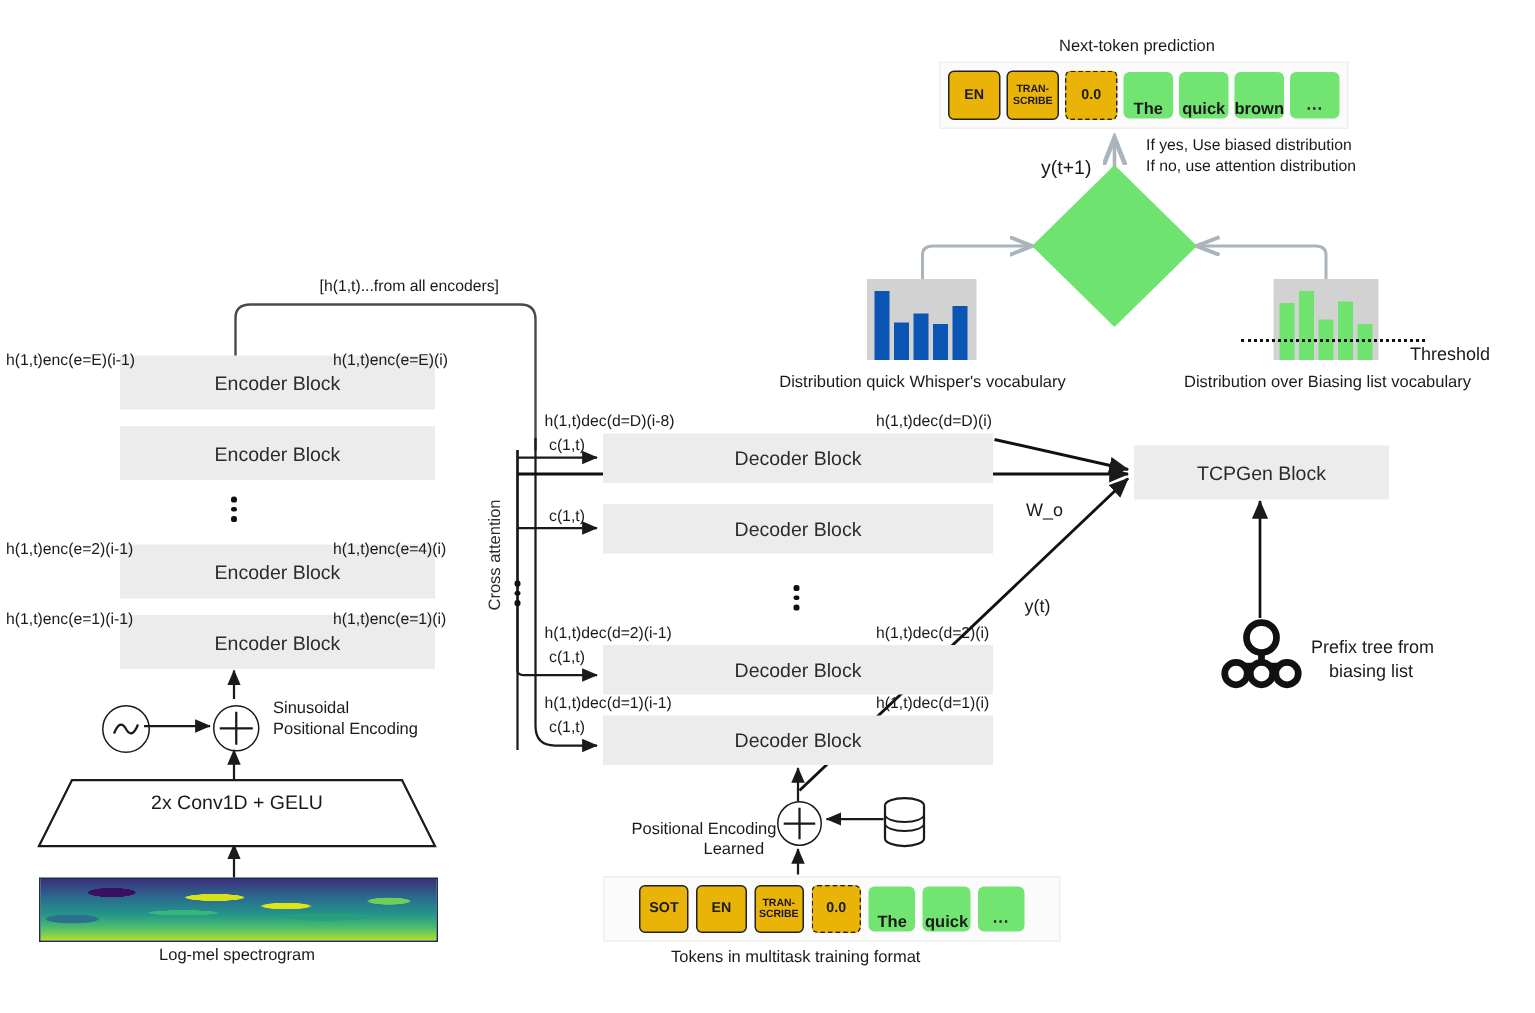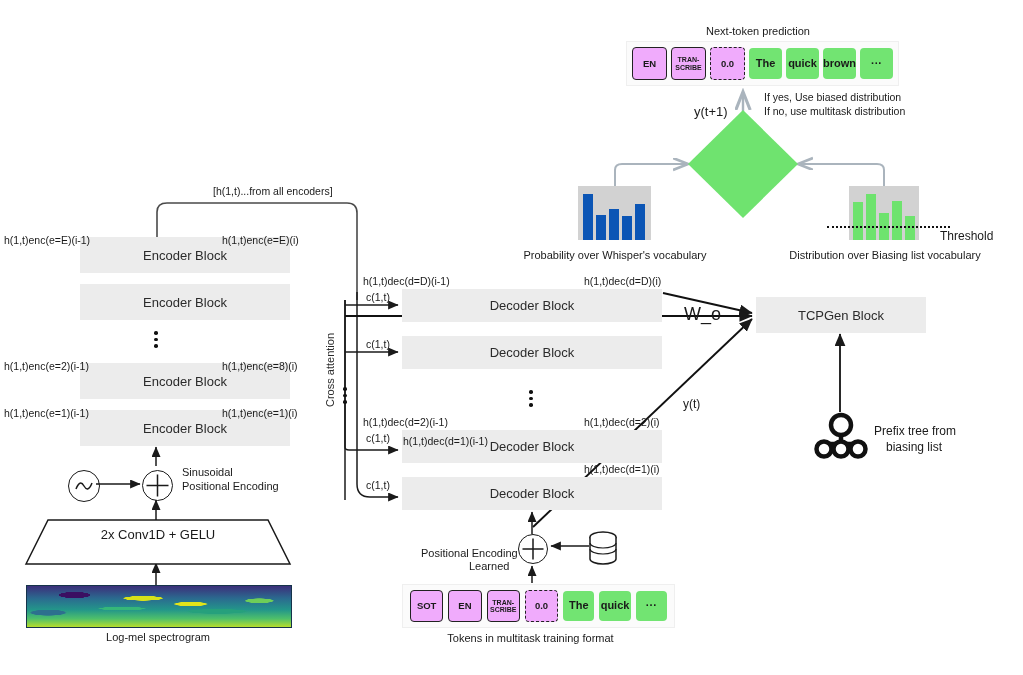--- a/index.html
+++ b/index.html
@@ -3,24 +3,24 @@
 <meta charset="utf-8">
 <style>
   html,body{margin:0;padding:0;background:#ffffff;}
   body{width:1023px;height:675px;position:relative;overflow:hidden;
        font-family:"Liberation Sans","DejaVu Sans",sans-serif;color:#1a1a1a;}
   .abs{position:absolute;}
   .blk{background:#ececec;display:flex;align-items:center;justify-content:center;
        font-size:13px;color:#2b2b2b;}
   .lbl{font-size:10.5px;color:#1a1a1a;white-space:nowrap;line-height:1.25;}
   .tok{border:1.6px solid #222;border-radius:4px;display:flex;align-items:center;
-       justify-content:center;font-size:9.5px;font-weight:700;background:#f0abfc;
+       justify-content:center;font-size:9.5px;font-weight:700;background:#eab308;
        text-align:center;line-height:1.02;}
   .tok.dash{border:1.7px dashed #222;font-weight:600;}
-  .tok.green{background:#72e472;border:none;font-weight:600;font-size:11px;}
+  .tok.green{background:#72e472;border:none;font-weight:600;font-size:11px;align-items:flex-end;}
   .tokrow{background:#fbfbfb;border:1px solid #efefef;display:flex;align-items:center;}
   .vert{writing-mode:vertical-rl;transform:rotate(180deg);font-size:11px;color:#2b2b2b;}
   .dots3{display:flex;flex-direction:column;gap:3px;align-items:center;}
   .dots3 i{width:3.5px;height:3.5px;background:#111;border-radius:50%;display:block;}
   svg{position:absolute;left:0;top:0;overflow:visible;}
   .cap{font-size:11px;color:#1a1a1a;text-align:center;white-space:nowrap;}
   .diamond-txt{font-size:8.2px;color:#1d3b1d;text-align:center;line-height:1.28;}
 </style>
 </head>
 <body>
@@ -78,21 +78,21 @@
 <div class="abs dots3" style="left:154px;top:331px;">
     <i></i>
     <i></i>
     <i></i>
   </div>
 
 <div class="abs blk" style="left:80px;top:363px;width:210px;height:36px;">
   <span>Encoder Block</span>
 </div>
 <div class="abs lbl" style="left:4px;top:360px;">h(1,t)enc(e=2)(i-1)</div>
-<div class="abs lbl" style="left:222px;top:360px;">h(1,t)enc(e=8)(i)</div>
+<div class="abs lbl" style="left:222px;top:360px;">h(1,t)enc(e=4)(i)</div>
 
 <div class="abs blk" style="left:80px;top:410px;width:210px;height:36px;">
   <span>Encoder Block</span>
 </div>
 <div class="abs lbl" style="left:4px;top:407px;">h(1,t)enc(e=1)(i-1)</div>
 <div class="abs lbl" style="left:222px;top:407px;">h(1,t)enc(e=1)(i)</div>
 
 <div class="abs lbl" style="left:213px;top:185px;">[h(1,t)...from all encoders]</div>
 
 <div class="abs" style="left:68px;top:470px;width:30px;height:30px;border:1.6px solid #1a1a1a;border-radius:50%;">
@@ -131,21 +131,21 @@
 <div class="abs vert" style="left:324px;top:333px;">Cross attention</div>
 <div class="abs dots3" style="left:343px;top:387px;">
     <i></i>
     <i></i>
     <i></i>
   </div>
 
 <div class="abs blk" style="left:402px;top:289px;width:260px;height:33px;">
   <span>Decoder Block</span>
 </div>
-<div class="abs lbl" style="left:363px;top:275px;">h(1,t)dec(d=D)(i-1)</div>
+<div class="abs lbl" style="left:363px;top:275px;">h(1,t)dec(d=D)(i-8)</div>
 <div class="abs lbl" style="left:584px;top:275px;">h(1,t)dec(d=D)(i)</div>
 <div class="abs lbl" style="left:366px;top:291px;">c(1,t)</div>
 
 <div class="abs blk" style="left:402px;top:336px;width:260px;height:33px;">
   <span>Decoder Block</span>
 </div>
 <div class="abs lbl" style="left:366px;top:338px;">c(1,t)</div>
 
 <div class="abs dots3" style="left:529px;top:390px;">
     <i></i>
@@ -156,41 +156,41 @@
 <div class="abs blk" style="left:402px;top:430px;width:260px;height:33px;">
   <span>Decoder Block</span>
 </div>
 <div class="abs lbl" style="left:363px;top:416px;">h(1,t)dec(d=2)(i-1)</div>
 <div class="abs lbl" style="left:584px;top:416px;">h(1,t)dec(d=2)(i)</div>
 <div class="abs lbl" style="left:366px;top:432px;">c(1,t)</div>
 
 <div class="abs blk" style="left:402px;top:477px;width:260px;height:33px;">
   <span>Decoder Block</span>
 </div>
-<div class="abs lbl" style="left:363px;top:435px;margin-left:40px;">h(1,t)dec(d=1)(i-1)</div>
+<div class="abs lbl" style="left:363px;top:463px;">h(1,t)dec(d=1)(i-1)</div>
 <div class="abs lbl" style="left:584px;top:463px;">h(1,t)dec(d=1)(i)</div>
 <div class="abs lbl" style="left:366px;top:479px;">c(1,t)</div>
 
 <div class="abs" style="left:518px;top:534px;width:28px;height:28px;border:1.7px solid #1a1a1a;border-radius:50%;">
   <svg width="28" height="28" style="position:absolute;left:0;top:0;">
     <path d="M3.5,14 L24.5,14 M14,3.5 L14,24.5" stroke="#1a1a1a" stroke-width="1.5"></path>
   </svg>
 </div>
 <div class="abs lbl" style="left:469px;top:533px;font-size:11px;margin-top:27px;">Learned</div>
 <div class="abs lbl" style="left:421px;top:547px;font-size:11px;">Positional Encoding</div>
 
 <div class="abs" style="left:588px;top:530px;width:30px;height:36px;">
   <svg width="30" height="36" style="position:absolute;left:0;top:0;">
     <ellipse cx="15" cy="7" rx="13" ry="5" fill="#fff" stroke="#1a1a1a" stroke-width="1.5"></ellipse>
     <path d="M2,7 L2,29 A13,5 0 0 0 28,29 L28,7" fill="#fff" stroke="#1a1a1a" stroke-width="1.5"></path>
     <path d="M2,13 A13,5 0 0 0 28,13 M2,19 A13,5 0 0 0 28,19" fill="none" stroke="#1a1a1a" stroke-width="1.2"></path>
   </svg>
 </div>
 
-<div class="abs tokrow" style="left:402px;top:584px;width:257px;height:42px;padding:0 7px;gap:5px;">
+<div class="abs tokrow" style="left:402px;top:584px;width:257px;height:42px;padding:0 23px;gap:5px;">
   <div class="tok" style="width:34px;height:30px;">
     <span>SOT</span>
     </div>
   <div class="tok" style="width:34px;height:30px;">
     <span>EN</span>
     </div>
   <div class="tok" style="width:34px;height:30px;font-size:7px;white-space:pre-line;">
     <span>TRAN-
 SCRIBE</span></div>
   <div class="tok dash" style="width:34px;height:30px;">
@@ -204,21 +204,21 @@
     </div>
   <div class="tok green" style="width:34px;height:30px;">
     <span>···</span>
     </div>
 </div>
 <div class="abs cap" style="left:402px;top:632px;width:257px;">Tokens in multitask training format</div>
 
 <div class="abs blk" style="left:756px;top:297px;width:170px;height:36px;">
   <span>TCPGen Block</span>
 </div>
-<div class="abs lbl" style="left:684px;top:303px;font-size:18px;">W_o</div>
+<div class="abs lbl" style="left:684px;top:333px;font-size:12px;">W_o</div>
 <div class="abs lbl" style="left:683px;top:397px;font-size:12px;">y(t)</div>
 
 <div class="abs" style="left:812px;top:413px;width:58px;height:46px;">
   <svg width="58" height="46" style="position:absolute;left:0;top:0;">
     <circle cx="29" cy="12" r="10" fill="#fff" stroke="#111" stroke-width="4.5"></circle>
     <path d="M29,22 L29,31 M12,31 L46,31" stroke="#111" stroke-width="4.5" fill="none"></path>
     <circle cx="12" cy="36" r="7.5" fill="#fff" stroke="#111" stroke-width="4.5"></circle>
     <circle cx="29" cy="36" r="7.5" fill="#fff" stroke="#111" stroke-width="4.5"></circle>
     <circle cx="46" cy="36" r="7.5" fill="#fff" stroke="#111" stroke-width="4.5"></circle>
   </svg>
@@ -228,21 +228,21 @@
 
 <div class="abs" style="left:578px;top:186px;width:73px;height:54px;background:#d2d2d2;">
   <div style="position:absolute;left:5px;bottom:0;width:63px;height:54px;display:flex;align-items:flex-end;gap:3px;">
     <div style="width:10px;height:86%;background:#0B55B5;"></div>
     <div style="width:10px;height:46%;background:#0B55B5;"></div>
     <div style="width:10px;height:58%;background:#0B55B5;"></div>
     <div style="width:10px;height:44%;background:#0B55B5;"></div>
     <div style="width:10px;height:67%;background:#0B55B5;"></div>
   </div>
 </div>
-<div class="abs cap" style="left:485px;top:249px;width:260px;">Probability over Whisper's vocabulary</div>
+<div class="abs cap" style="left:485px;top:249px;width:260px;">Distribution quick Whisper's vocabulary</div>
 
 <div class="abs" style="left:849px;top:186px;width:70px;height:54px;background:#d2d2d2;">
   <div style="position:absolute;left:4px;bottom:0;width:62px;height:54px;display:flex;align-items:flex-end;gap:3px;">
     <div style="width:10px;height:70%;background:#6ee36e;"></div>
     <div style="width:10px;height:85%;background:#6ee36e;"></div>
     <div style="width:10px;height:50%;background:#6ee36e;"></div>
     <div style="width:10px;height:72%;background:#6ee36e;"></div>
     <div style="width:10px;height:44%;background:#6ee36e;"></div>
   </div>
   <div style="position:absolute;left:-22px;top:40px;width:123px;border-top:2.4px dotted #111;"></div>
@@ -250,21 +250,21 @@
 <div class="abs lbl" style="left:940px;top:229px;font-size:12px;">Threshold</div>
 <div class="abs cap" style="left:755px;top:249px;width:260px;">Distribution over Biasing list vocabulary</div>
 
 <div class="abs" style="left:688px;top:110px;width:110px;height:108px;">
   <svg width="110" height="108" style="position:absolute;left:0;top:0;">
     <path d="M55,0 L110,54 L55,108 L0,54 z" fill="#6fe36f"></path>
   </svg>
 </div>
 <div class="abs lbl" style="left:694px;top:104px;font-size:13px;">y(t+1)</div>
 <div class="abs lbl" style="left:764px;top:91px;font-size:10.5px;">If yes, Use biased distribution</div>
-<div class="abs lbl" style="left:764px;top:105px;font-size:10.5px;">If no, use multitask distribution</div>
+<div class="abs lbl" style="left:764px;top:105px;font-size:10.5px;">If no, use attention distribution</div>
 
 <div class="abs cap" style="left:628px;top:25px;width:260px;">Next-token prediction</div>
 <div class="abs tokrow" style="left:626px;top:41px;width:261px;height:43px;padding:0 5px;gap:4px;">
   <div class="tok" style="width:34px;height:31px;">
     <span>EN</span>
     </div>
   <div class="tok" style="width:34px;height:31px;font-size:7px;white-space:pre-line;">
     <span>TRAN-
 SCRIBE</span></div>
   <div class="tok dash" style="width:34px;height:31px;">

